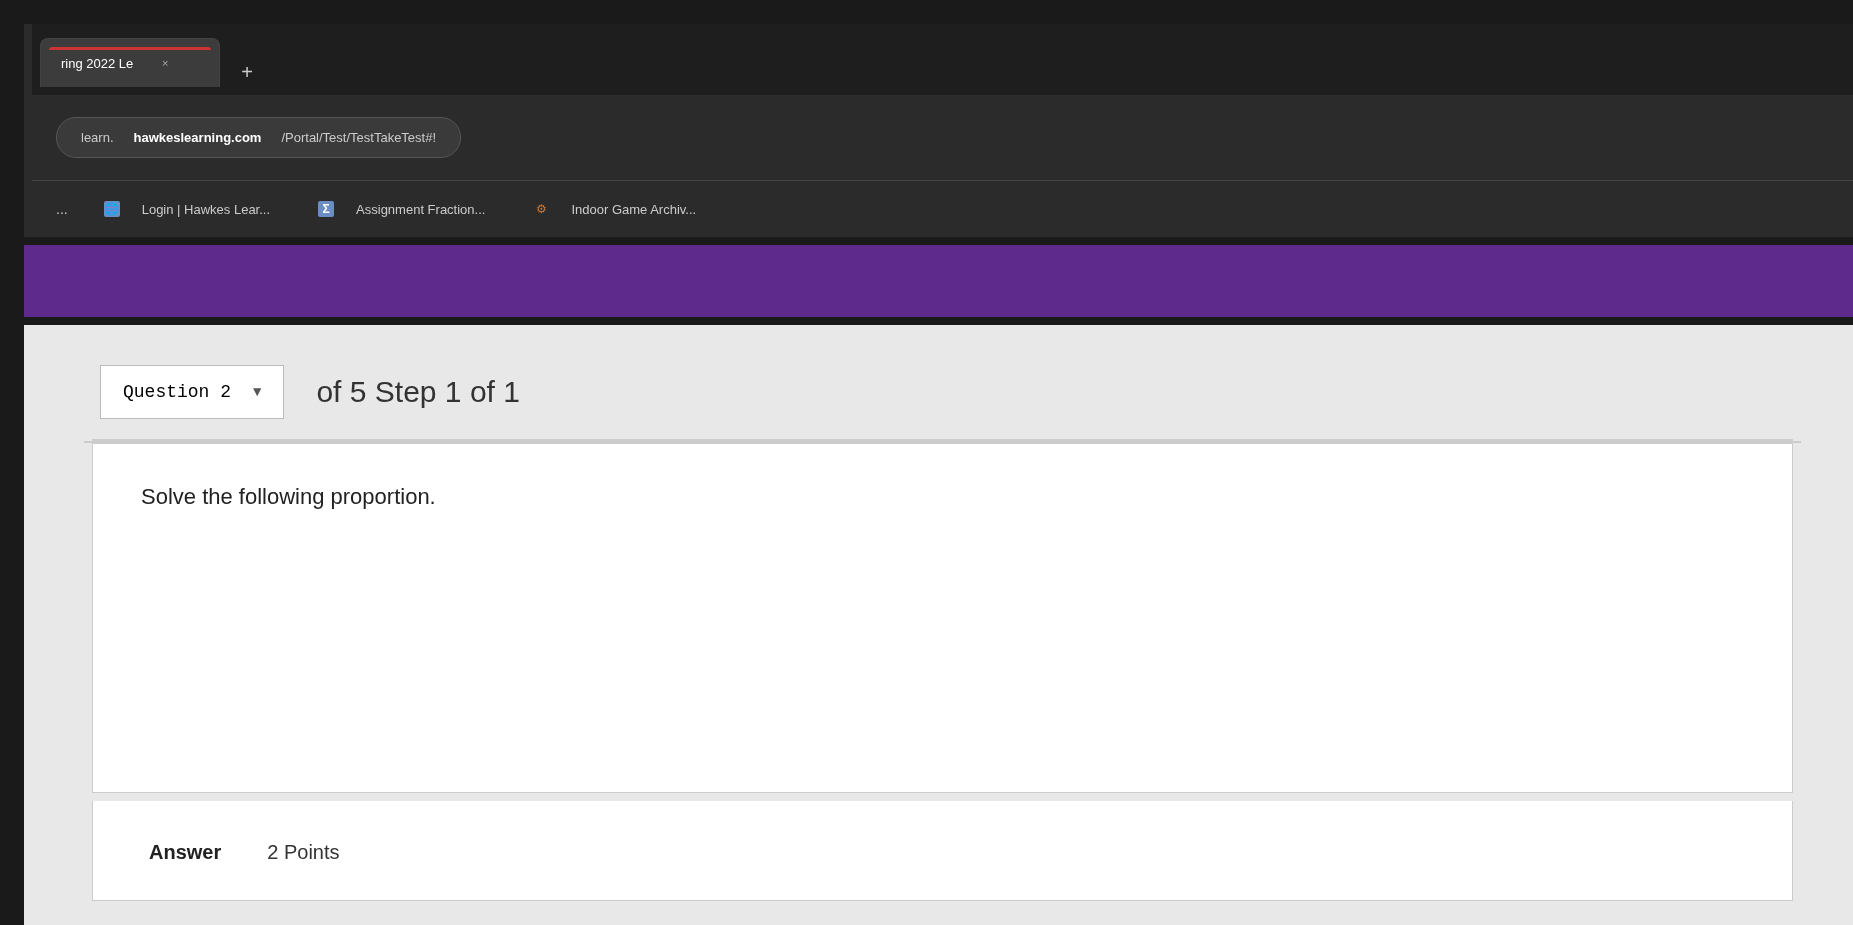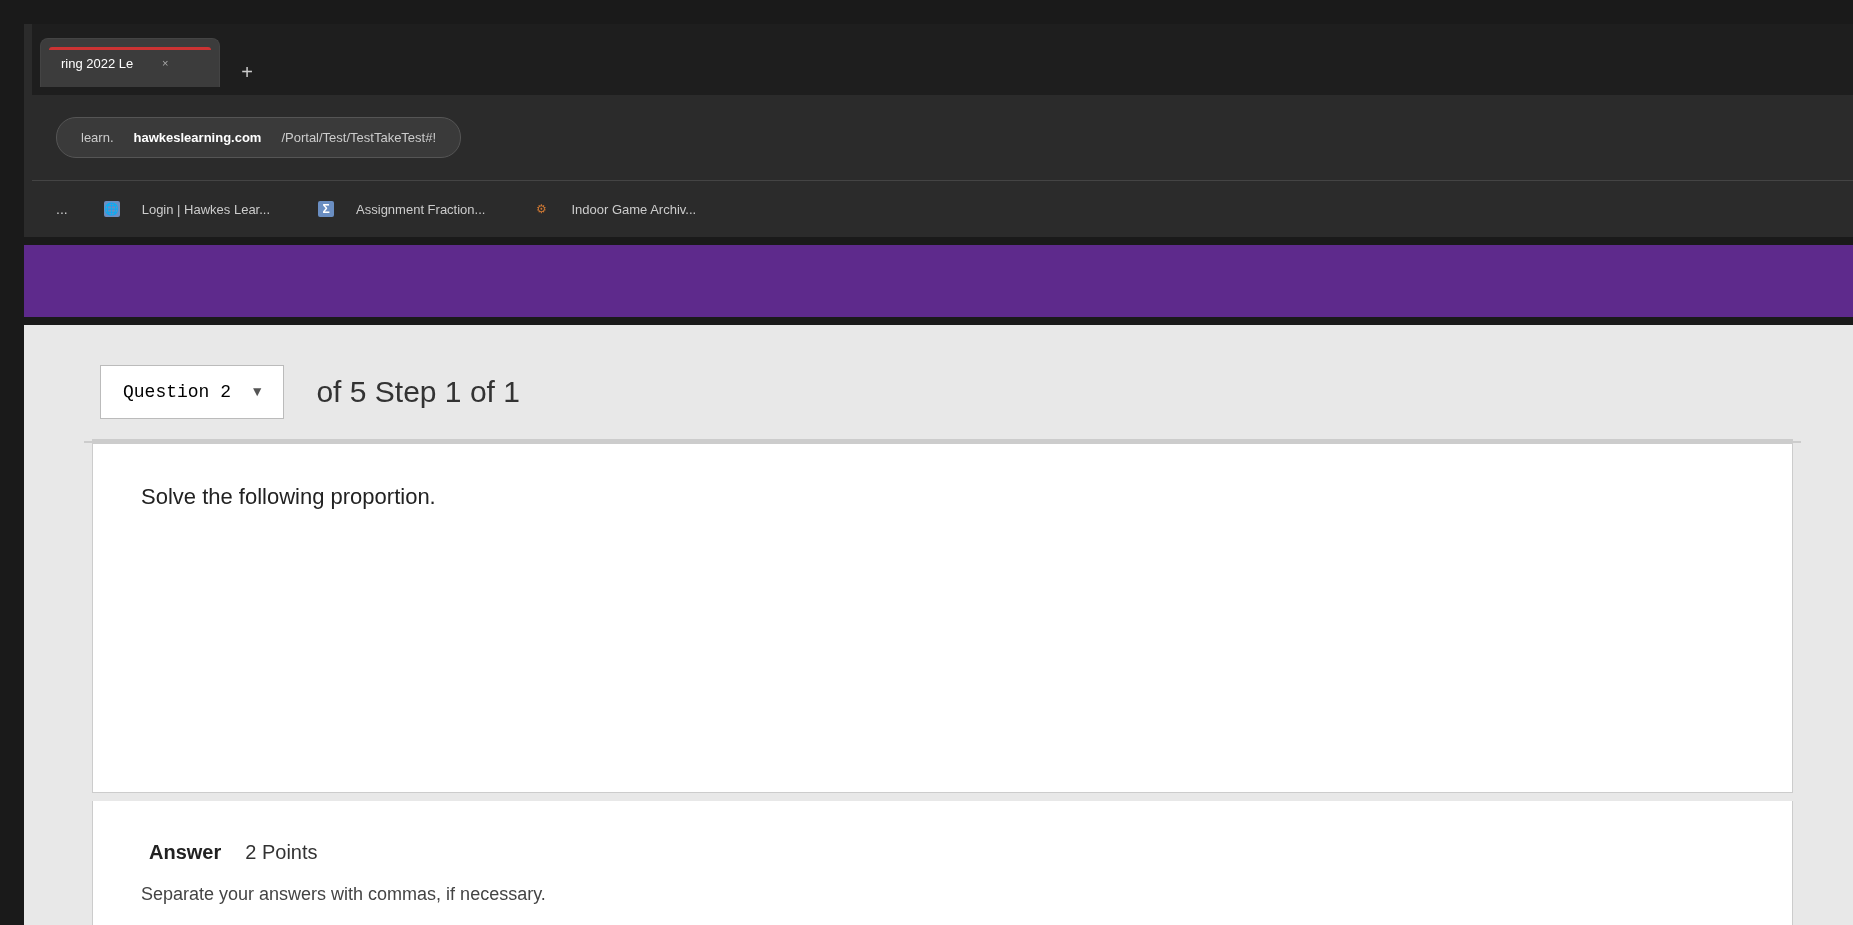--- a/index.html
+++ b/index.html
@@ -117,21 +117,21 @@
     .fraction-den { padding: 4px 8px; }
     .equals-sign { font-size: 32px; color: #111; font-style: normal; }
 
     
     .answer-section {
       background: white; border: 1px solid #ccc; border-top: none;
       padding: 24px 40px 16px 40px;
     }
     .answer-label {
       font-size: 20px; font-weight: bold; color: #222;
-      display: flex; align-items: center; gap: 8px; margin-bottom: 12px;
+      display: flex; align-items: center; gap: 30px; margin-bottom: 12px;
     }
     .answer-points { font-size: 20px; font-weight: normal; color: #333; }
     .answer-note { font-size: 18px; color: #444; }
 
     .separator-line { height: 2px; background: #ccc; margin: 0; }
   </style>
 </head>
 <body>
 
 <div class="browser-chrome">
@@ -187,16 +187,15 @@
   <div class="question-box">
     <p class="question-text">Solve the following proportion.</p>
 
   </div>
 
   <div class="answer-section">
     <div class="answer-label">
       <strong>Answer</strong>
       <span class="answer-points">2 Points</span>
     </div>
-    <p class="answer-note">Separate your answers with commas, if necessary.</p>
   </div>
 
 </div>
 
 </body></html>

